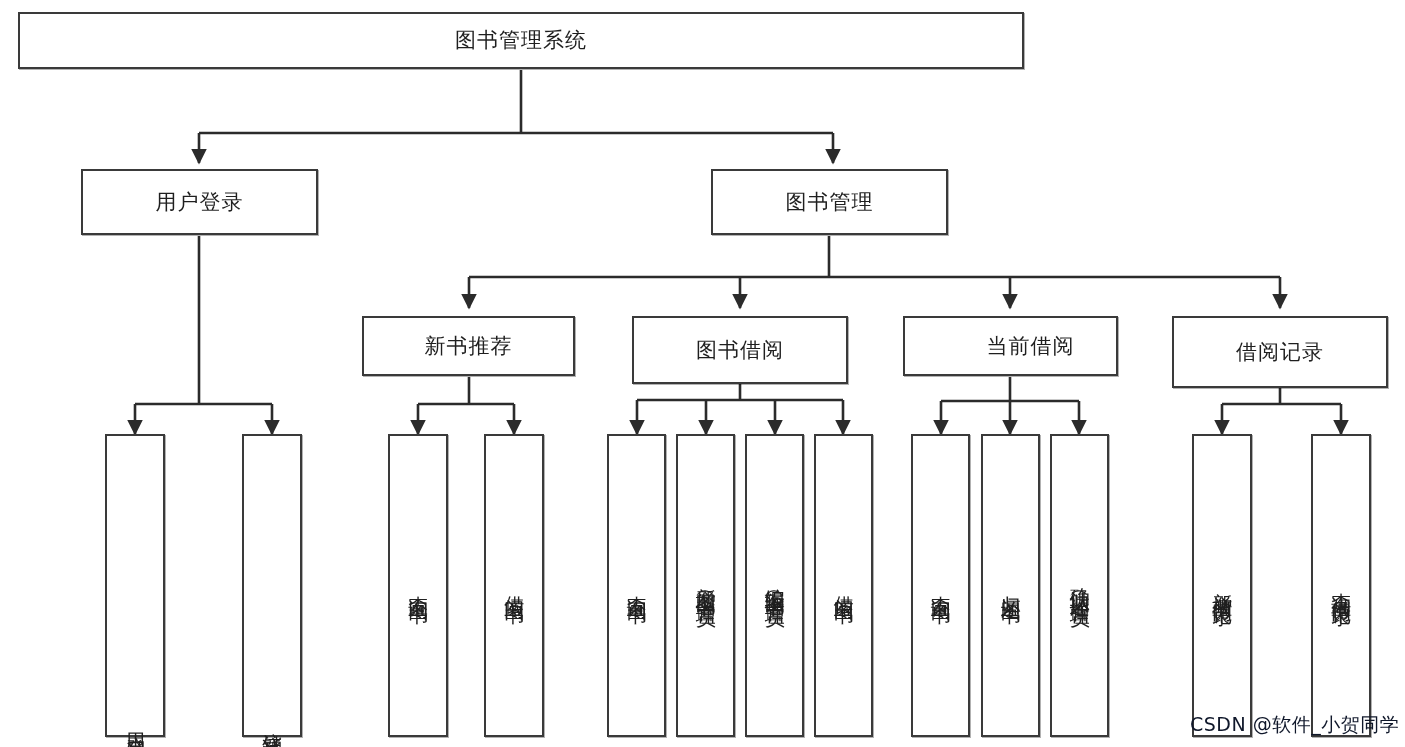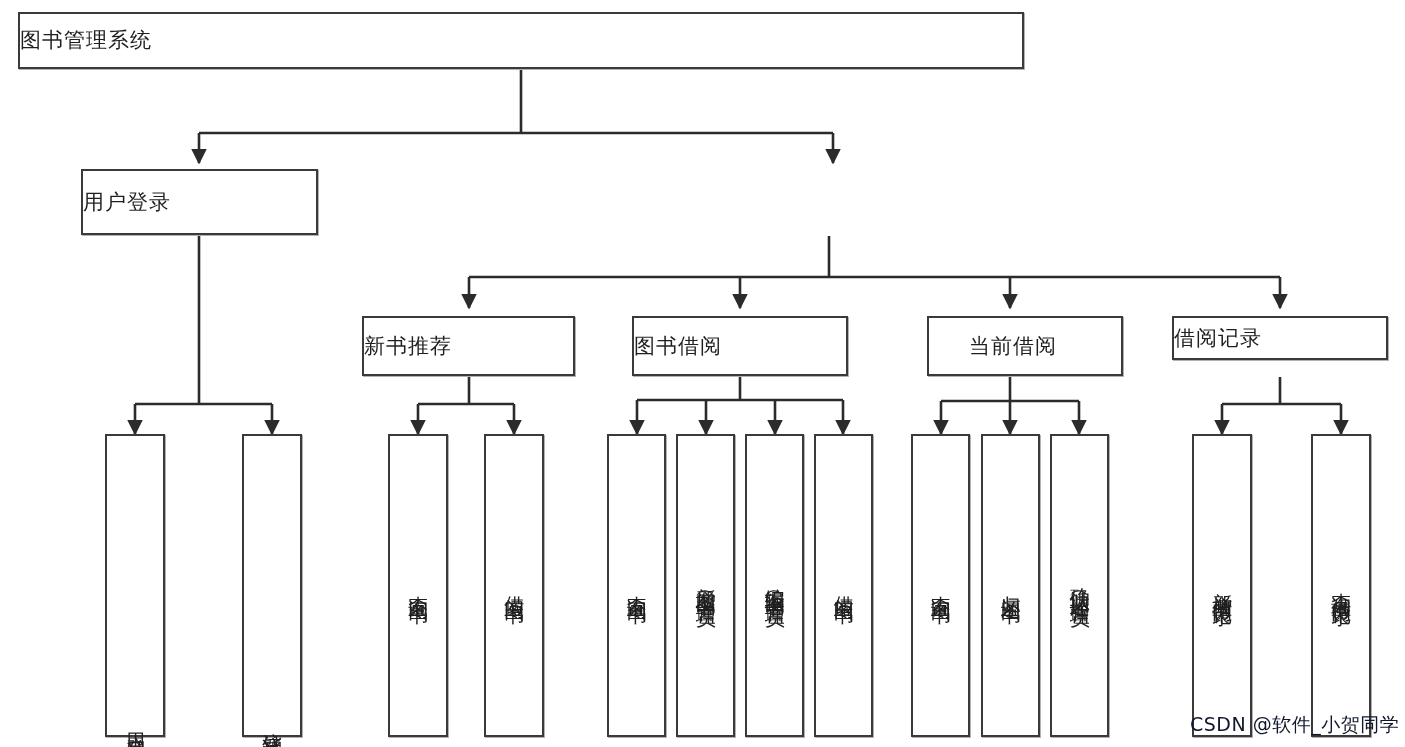--- a/index.html
+++ b/index.html
@@ -23,20 +23,21 @@
     pointer-events:none;
   }
   .node{
     position:absolute;
     box-sizing:border-box;
     background:#ffffff;
     border:2px solid #3a3a3a;
     box-shadow:1px 1px 0 rgba(0,0,0,0.30);
     display:flex;
     align-items:center;
+    justify-content:center;
     z-index:2;
   }
   .node .lbl{
     font-size:21px;
     line-height:1.15;
     letter-spacing:1px;
     color:#1f1f1f;
     white-space:nowrap;
   }
   
@@ -122,31 +123,34 @@
     </g>
   </svg>
 
   <div class="node" style="left:18px; top:12px; width:1006px; height:57px;">
     <span class="lbl">图书管理系统</span>
   </div>
 
   <div class="node" style="left:81px; top:169px; width:237px; height:66px;">
     <span class="lbl">用户登录</span>
   </div>
+  <div class="node" style="left:711px; top:169px; width:237px; height:66px;">
+    <span class="lbl">图书管理</span>
+  </div>
 
   <div class="node" style="left:362px; top:316px; width:213px; height:60px;">
     <span class="lbl">新书推荐</span>
   </div>
-  <div class="node" style="left:632px; top:316px; width:216px; height:60px;">
+  <div class="node" style="left:632px; top:316px; width:216px; height:68px;">
     <span class="lbl">图书借阅</span>
   </div>
-  <div class="node" style="left:927px; top:316px; width:196px; height:60px;padding-left:40px;">
+  <div class="node" style="left:903px; top:316px; width:215px; height:60px;padding-left:40px;">
     <span class="lbl">当前借阅</span>
   </div>
-  <div class="node" style="left:1172px; top:316px; width:216px; height:44px;">
+  <div class="node" style="left:1172px; top:316px; width:216px; height:72px;">
     <span class="lbl">借阅记录</span>
   </div>
 
   <div class="node vert bottomal" style="left:105px; top:434px; width:60px; height:303px;">
     <span class="lbl">用户登录</span>
   </div>
   <div class="node vert bottomal" style="left:242px; top:434px; width:60px; height:303px;">
     <span class="lbl">注销登录</span>
   </div>
 

